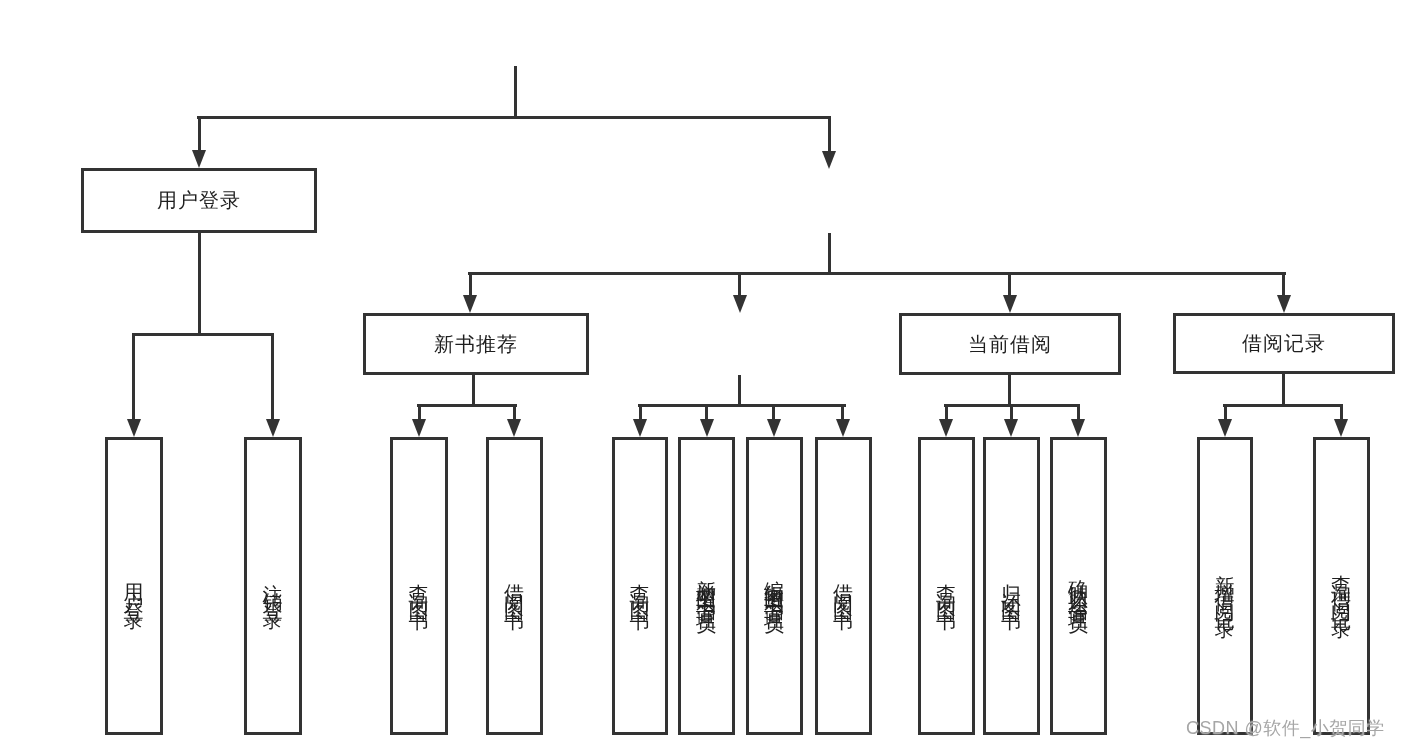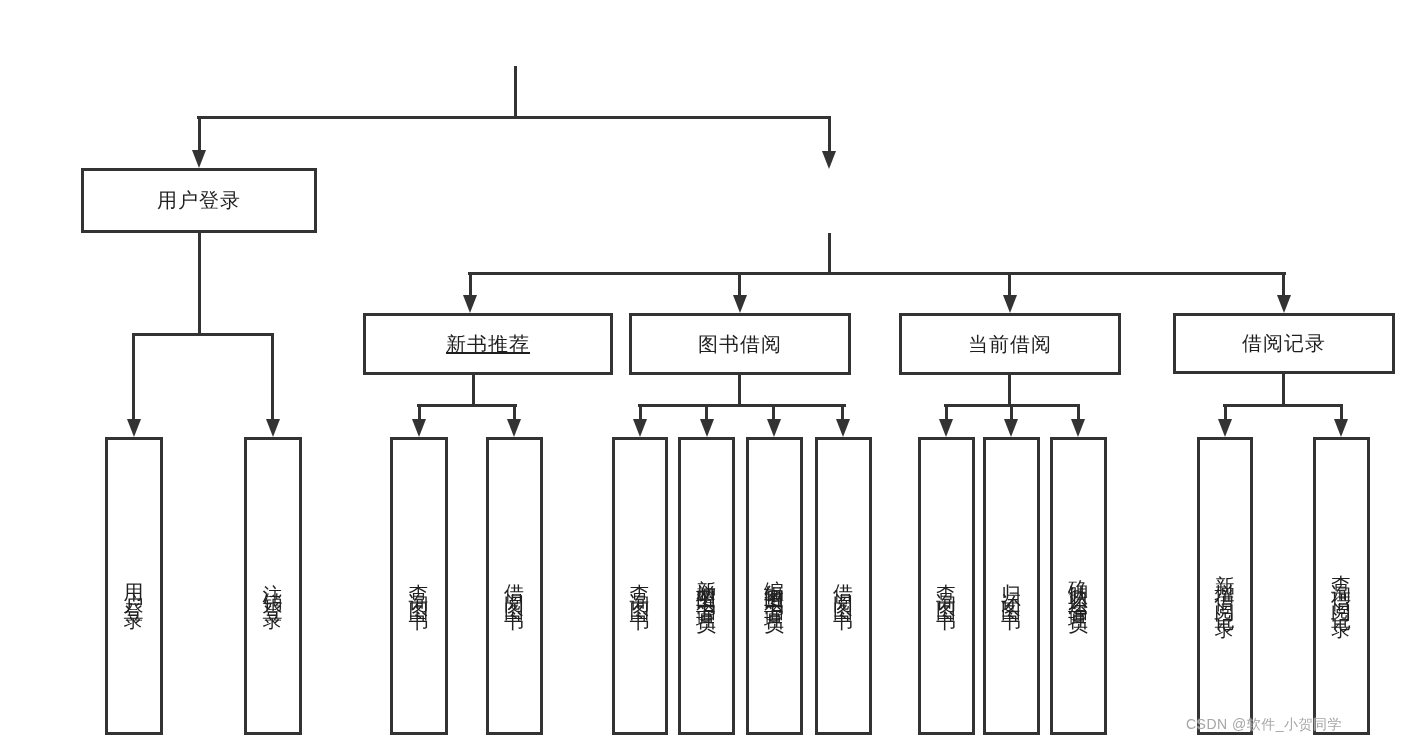--- a/index.html
+++ b/index.html
@@ -21,21 +21,21 @@
   .leaf.long{letter-spacing:5px;}
   .vline{position:absolute;width:3px;background:#333333;}
   .hline{position:absolute;height:3px;background:#333333;}
   .arrowhead{
     position:absolute;width:0;height:0;
     border-left:7px solid transparent;border-right:7px solid transparent;
     border-top:18px solid #333333;
   }
   .watermark{
     position:absolute;left:1186px;top:716px;z-index:10;
-    font-size:14px;color:#a6a6a6;letter-spacing:0.5px;white-space:nowrap;
+    font-size:18px;color:#a6a6a6;letter-spacing:0.5px;white-space:nowrap;
     text-shadow:0 0 2px #ffffff;
   }
 </style>
 </head>
 <body>
 
 <div id="stage">
 
 
   <div>
@@ -64,22 +64,21 @@
     <div class="vline" style="left:469px;top:272px;height:26px;"></div>
     <div class="arrowhead" style="left:463px;top:295px;"></div>
     <div class="vline" style="left:738px;top:272px;height:26px;"></div>
     <div class="arrowhead" style="left:733px;top:295px;"></div>
     <div class="vline" style="left:1008px;top:272px;height:26px;"></div>
     <div class="arrowhead" style="left:1003px;top:295px;"></div>
     <div class="vline" style="left:1282px;top:272px;height:26px;"></div>
     <div class="arrowhead" style="left:1277px;top:295px;"></div>
   </div>
 
-  <div class="box" style="left:363px;top:313px;width:250px;height:62px;text-decoration:underline;">新书推荐</div>
-  <div class="box" style="left:629px;top:313px;width:222px;height:62px;">图书借阅</div>
+  <div class="box" style="left:363px;top:313px;width:226px;height:62px;">新书推荐</div>
   <div class="box" style="left:1173px;top:313px;width:222px;height:61px;">借阅记录</div>
   <div class="box" style="left:899px;top:313px;width:222px;height:62px;">当前借阅</div>
 
   <div>
     <div class="vline" style="left:472px;top:375px;height:32px;"></div>
     <div class="hline" style="left:417px;top:404px;width:100px;"></div>
     <div class="vline" style="left:418px;top:404px;height:18px;"></div>
     <div class="arrowhead" style="left:412px;top:419px;"></div>
     <div class="vline" style="left:513px;top:404px;height:18px;"></div>
     <div class="arrowhead" style="left:507px;top:419px;"></div>

